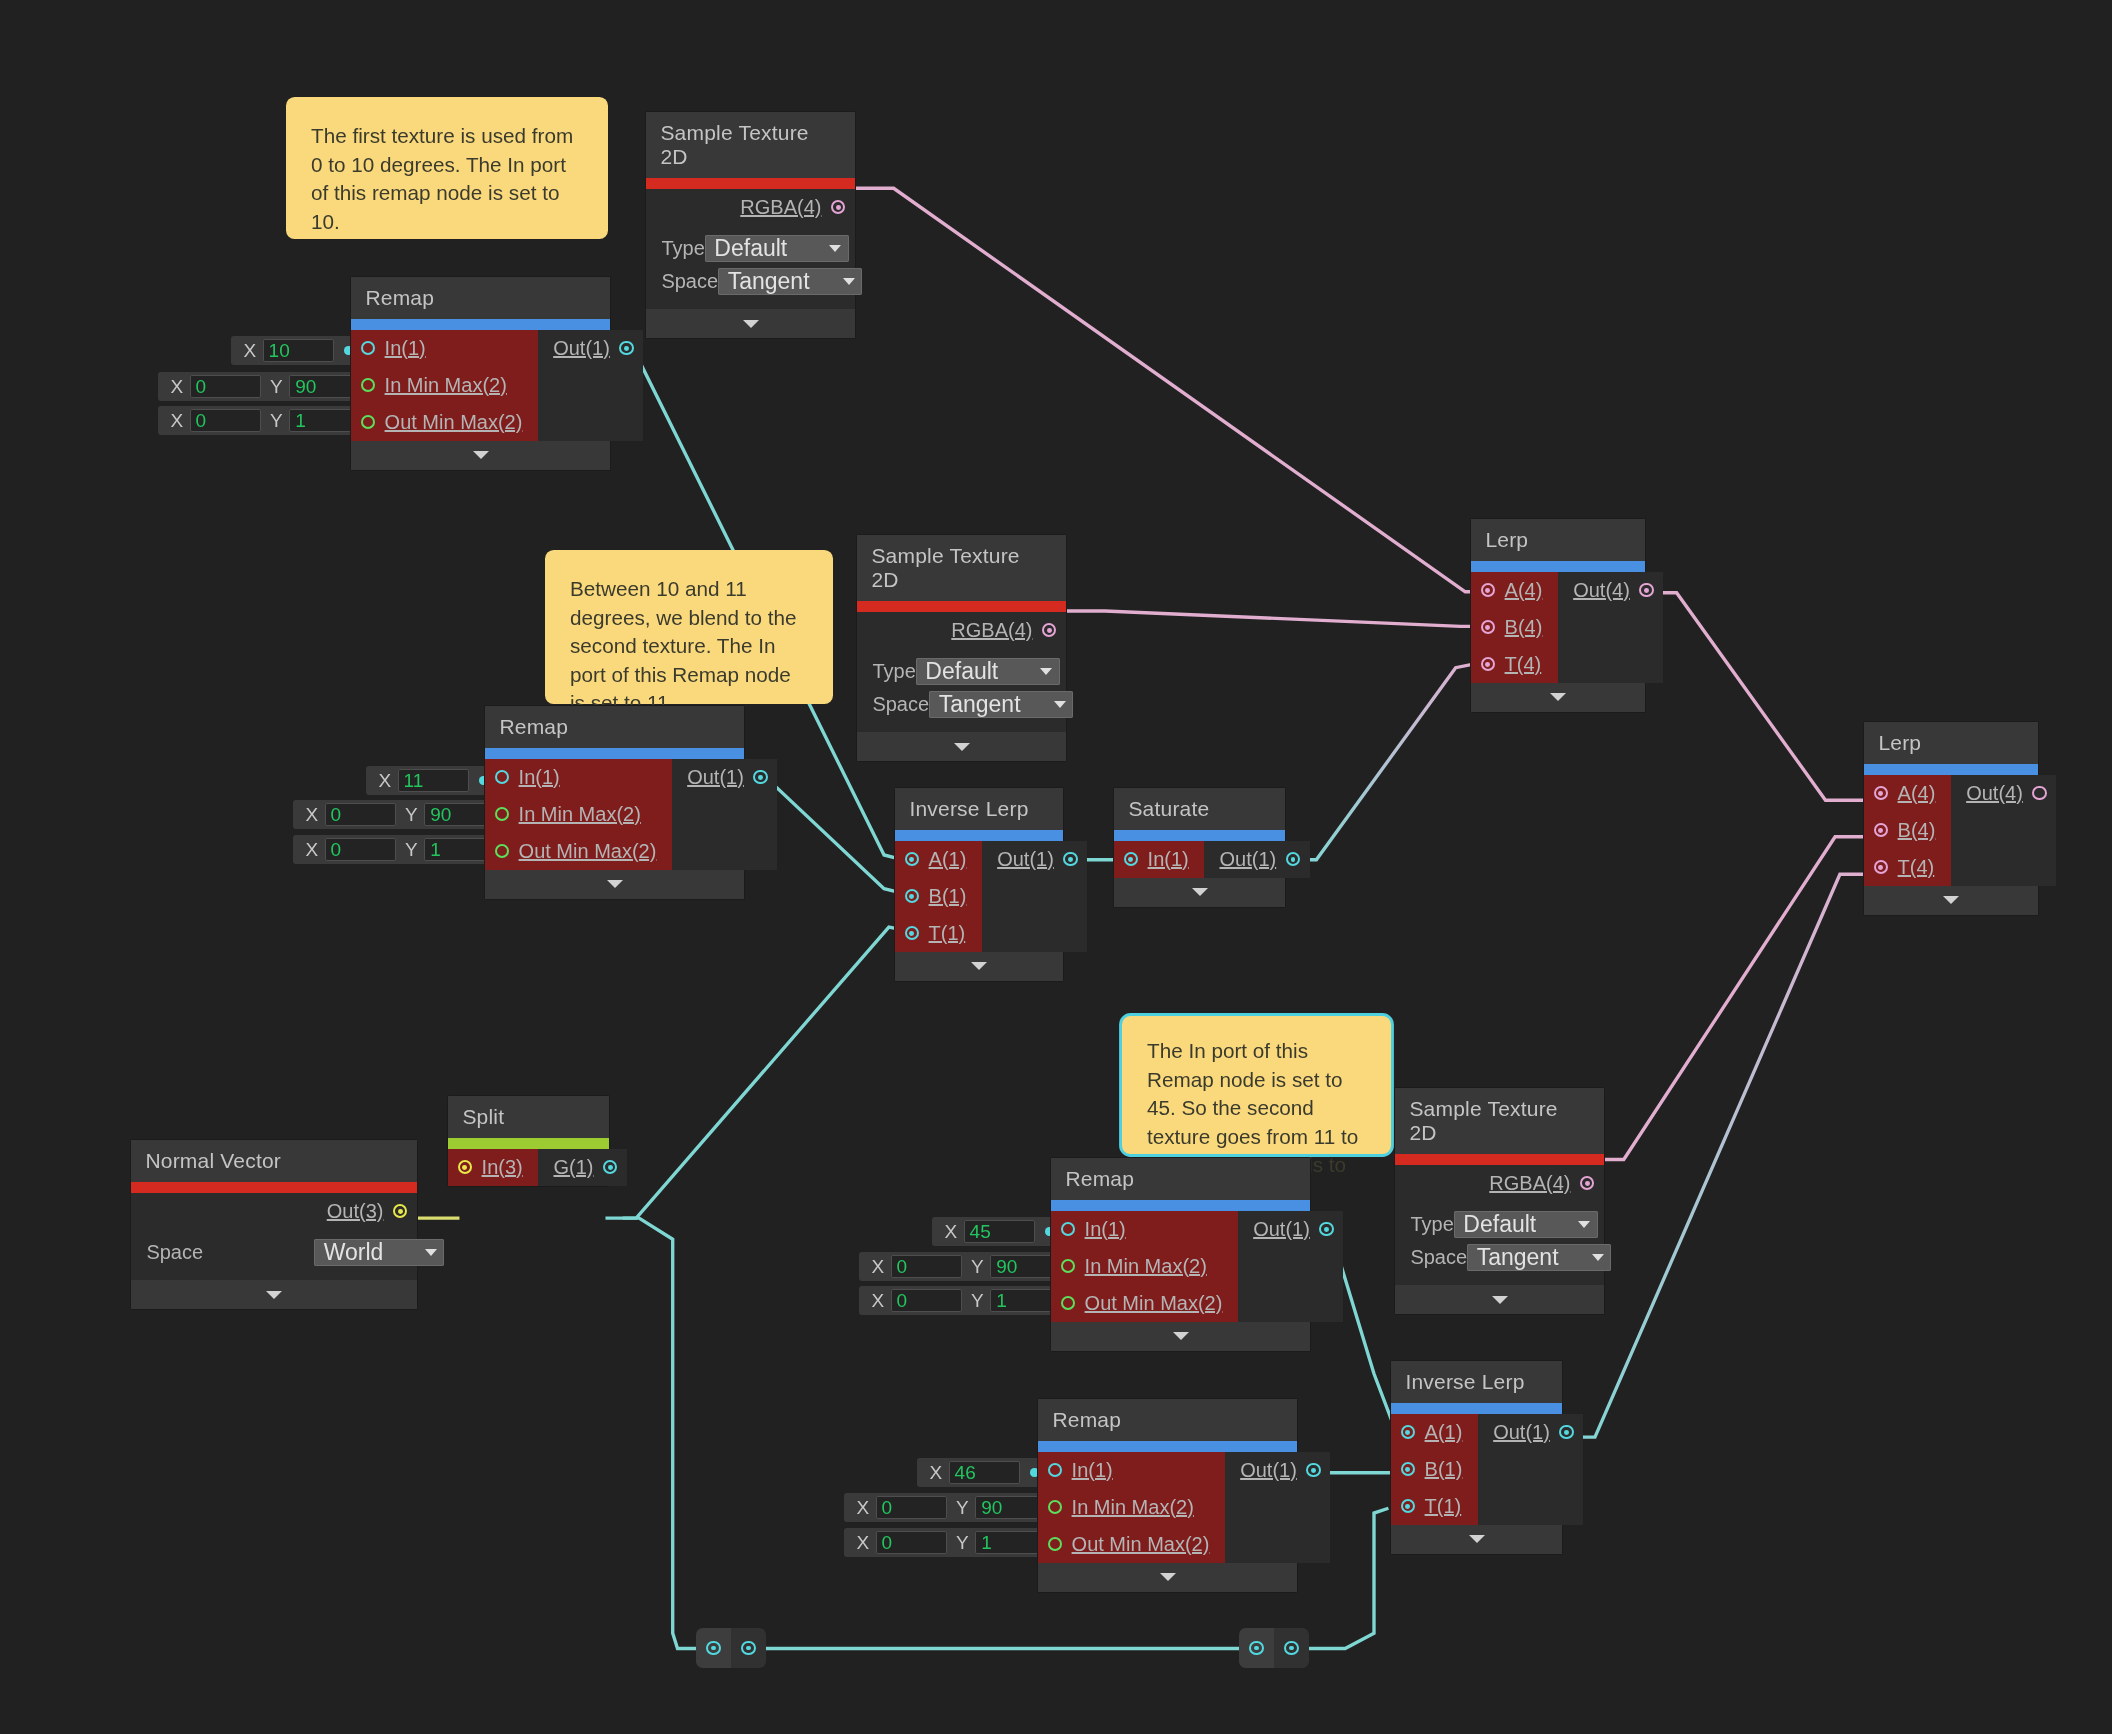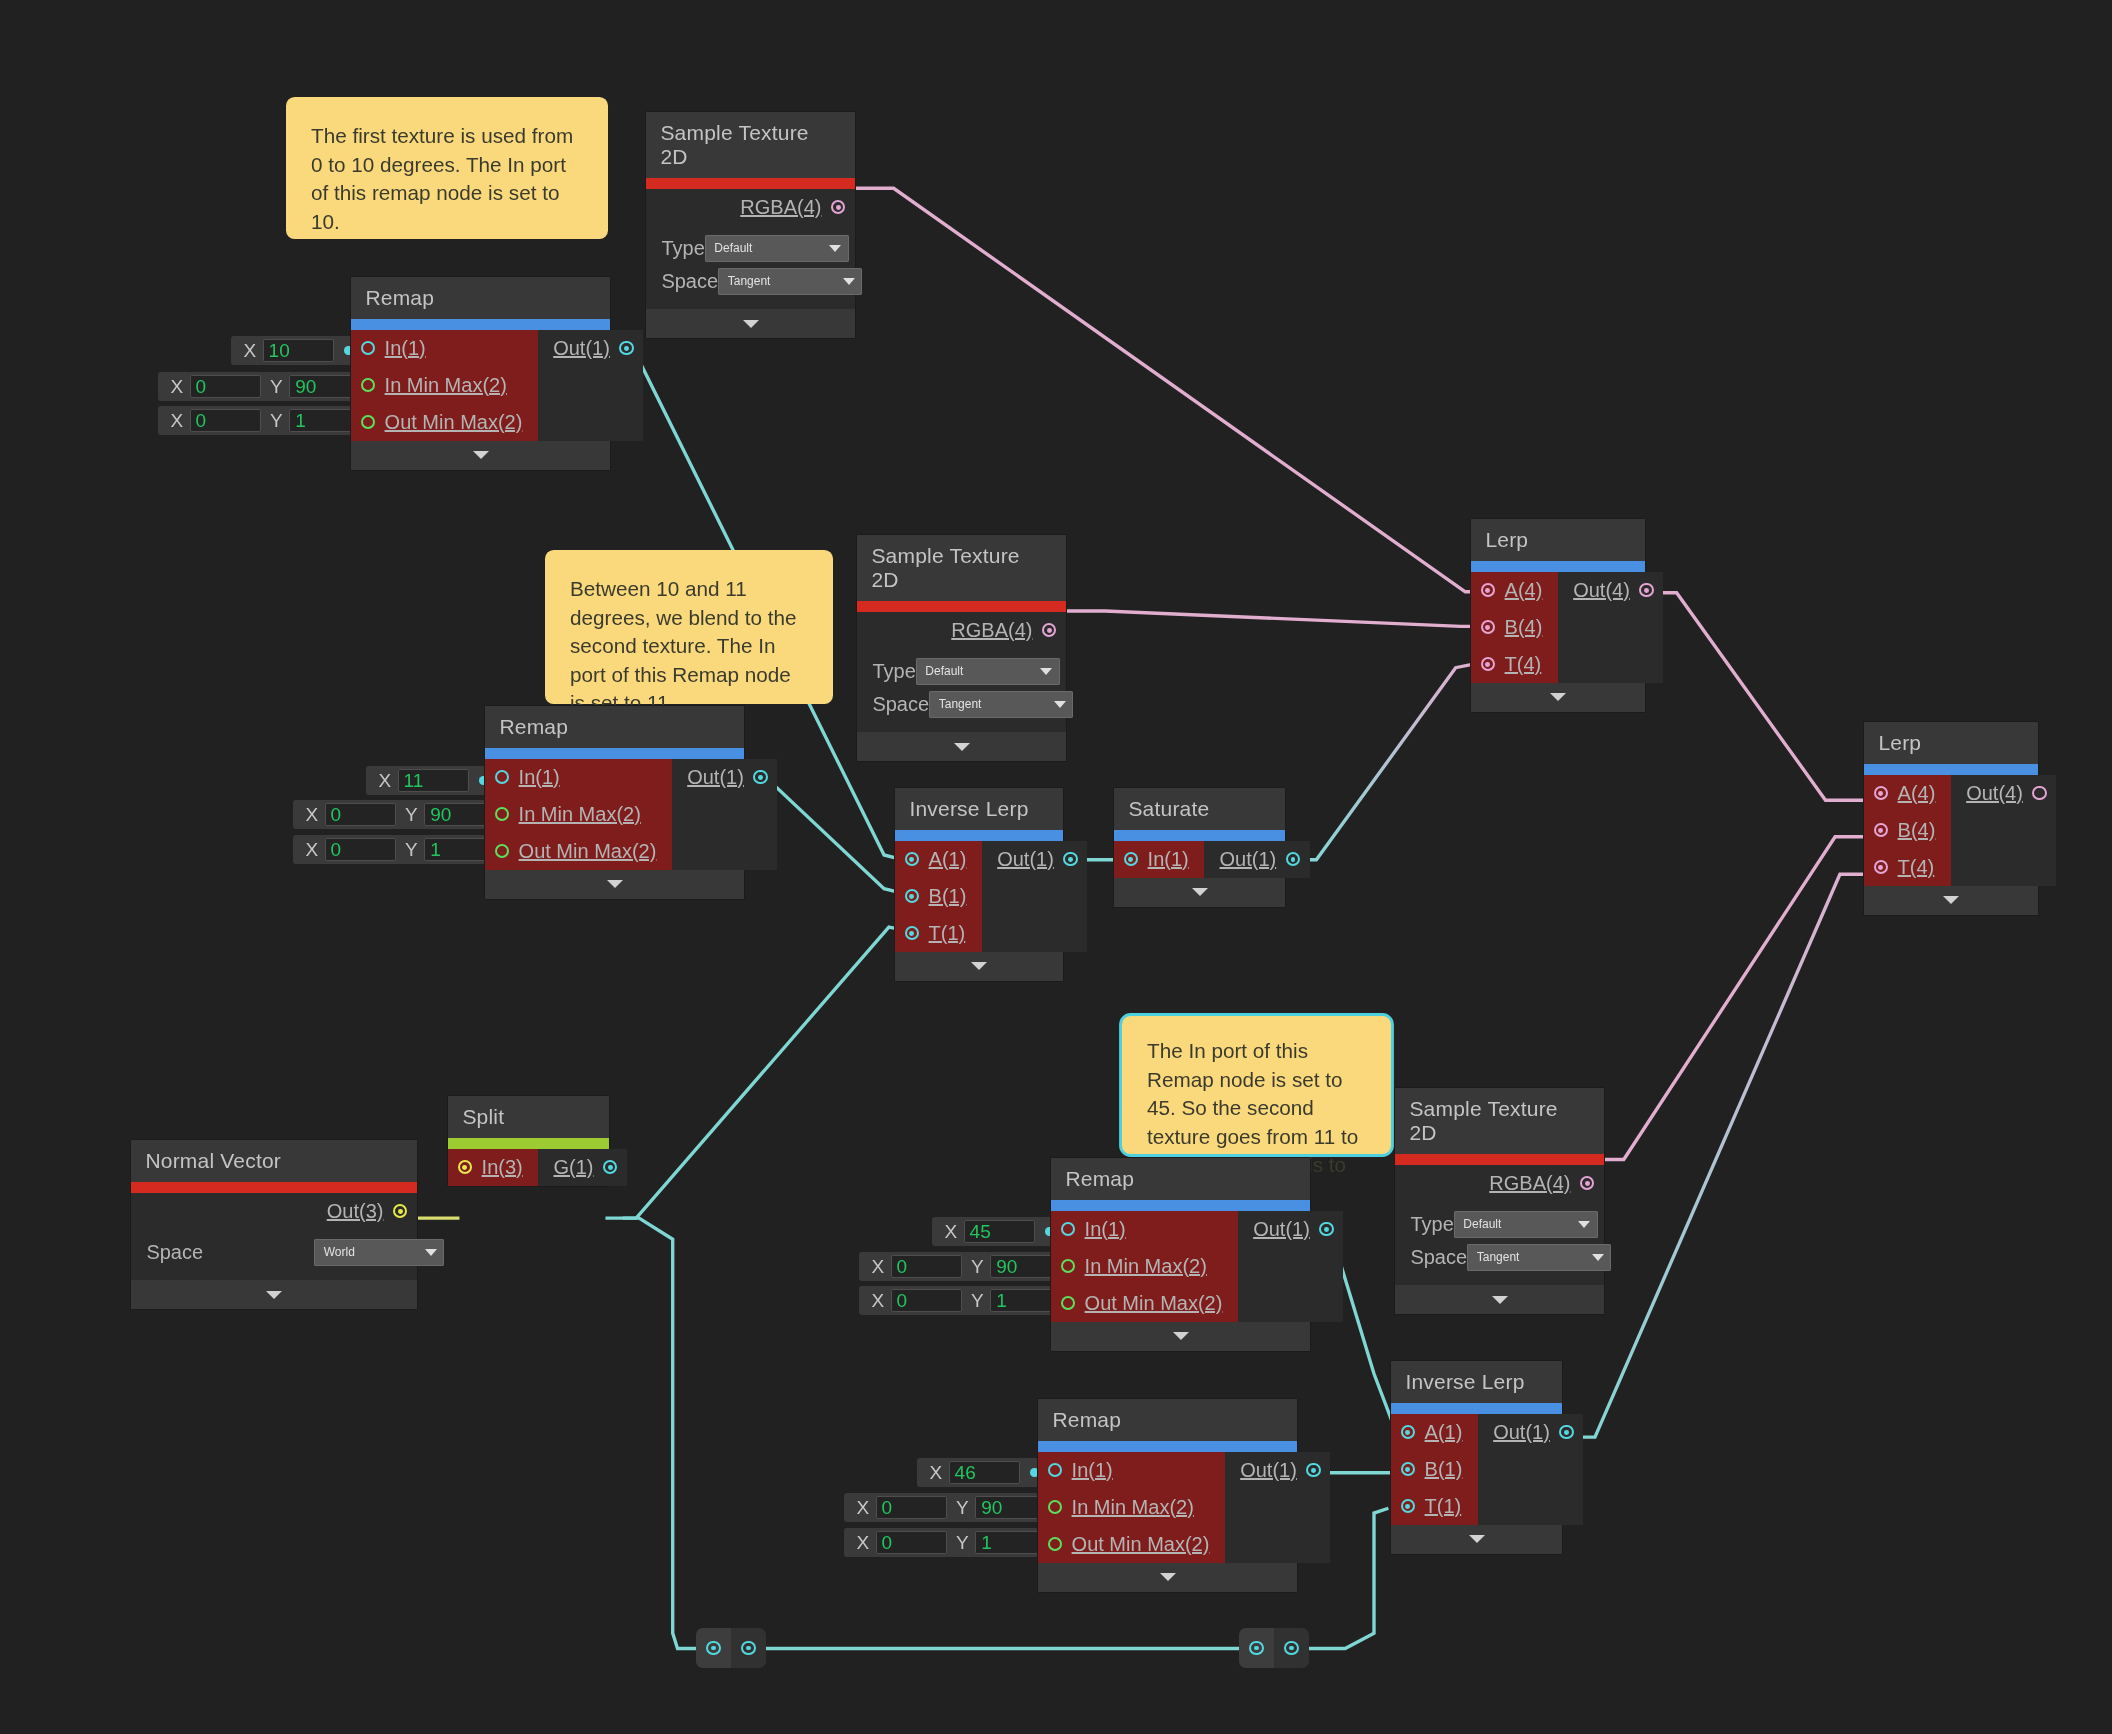--- a/index.html
+++ b/index.html
@@ -25,21 +25,21 @@
   .slot.green{border-color:#5ce05c;color:#5ce05c;}
   .slot.pink{border-color:#e4a4d4;color:#e4a4d4;}
   .slot.yellow{border-color:#e8e84a;color:#e8e84a;}
   .collapse{height:29px;background:#383838;display:flex;align-items:center;justify-content:center;}
   .chev{width:0;height:0;border-left:8.6px solid transparent;border-right:8.6px solid transparent;border-top:8.6px solid #d2d2d2;}
   .settings{background:#2b2b2b;padding:5.8px 15.4px 11.5px 15.4px;}
   .set-row{display:flex;align-items:center;height:33px;}
   .set-label{color:#b4b4b4;font-size:20px;width:81px;}
   .dropdown{background:#585858;border-radius:1.9px;height:27px;min-width:127px;display:flex;align-items:center;
             justify-content:space-between;padding:0 7.7px 0 9.6px;box-shadow:inset 0 0 0 1px #6a6a6a;}
-  .dropdown span{color:#e3e3e3;font-size:12px;}
+  .dropdown span{color:#e3e3e3;font-size:23px;}
   .dd-arrow{width:0;height:0;border-left:6.7px solid transparent;border-right:6.7px solid transparent;border-top:7.7px solid #e0e0e0;margin-left:7.7px;}
 
   
   .vecfield{position:absolute;background:#3a3a3a;border-radius:2.9px;display:flex;align-items:center;height:29px;padding:0 3.8px;}
   .vecfield .ax{color:#c8c8c8;font-size:19px;padding:0 6.7px 0 8.6px;}
   .vecfield .box{background:#232323;box-shadow:inset 0 0 0 1px #4e4e4e;border-radius:1.9px;height:23px;min-width:60px;
                  display:flex;align-items:center;padding:0 5.8px;color:#22c55e;font-size:19px;}
   .vecfield .dot{width:8.6px;height:8.6px;border-radius:50%;margin:0 5.8px 0 9.6px;flex:none;}
   .dot.cyan{background:#53d8e0;}
   .dot.green{background:#5ce05c;}

